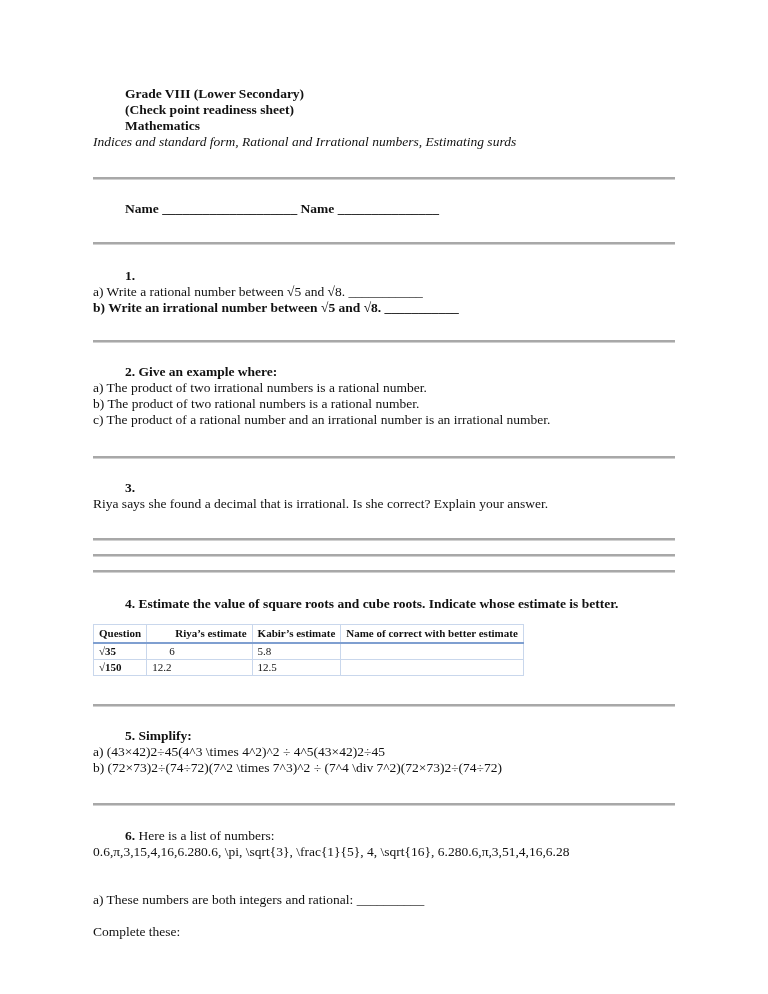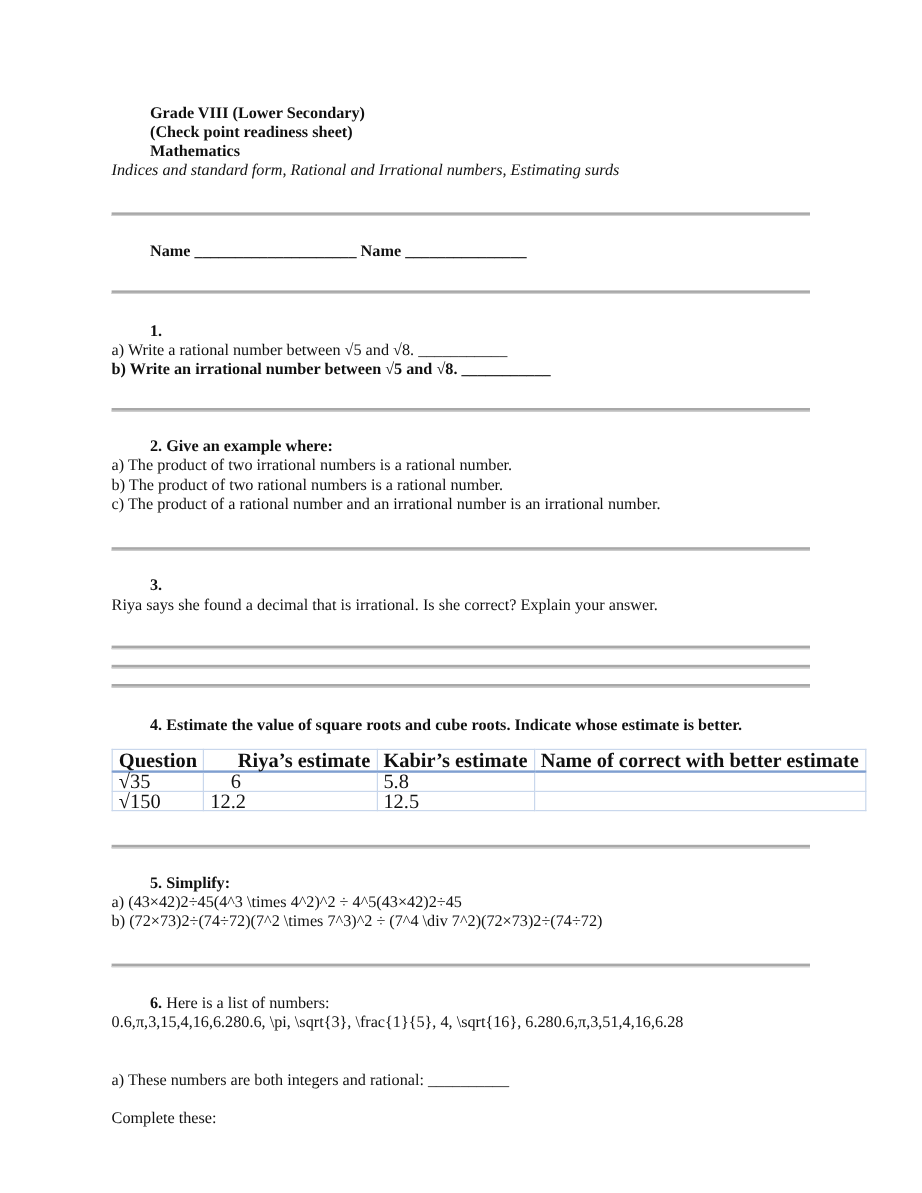--- a/index.html
+++ b/index.html
@@ -32,38 +32,38 @@
       width: 582px;
       height: 2px;
       background: #a8a8a8;
       border-bottom: 1px solid #d0d0d0;
     }
     table.est {
       position: absolute;
       left: 0;
       top: 624px;
       border-collapse: collapse;
-      font-size: 17px;
+      font-size: 11px;
       line-height: 15px;
     }
     table.est th, table.est td {
       border: 1px solid #c9d7ec;
       padding: 0 5px;
       text-align: left;
       height: 15px;
       white-space: nowrap;
     }
     table.est thead th {
       font-weight: bold;
       border-bottom: 2px solid #7f9fd0;
       border-top: 1px solid #c9d7ec;
       padding-top: 1px;
       padding-bottom: 1px;
     }
-    table.est td.q { font-weight: normal; margin-left: 42px; }
+    table.est td.q { font-weight: bold; margin-left: 42px; }
     table.est td.indent { padding-left: 15px; }
   </style>
 </head>
 <body>
 
 <div class="page">
 
   <div class="abs b" style="top:86px;">Grade VIII (Lower Secondary)</div>
   <div class="abs b" style="top:102px;">(Check point readiness sheet)</div>
   <div class="abs b" style="top:118px;">Mathematics</div>

